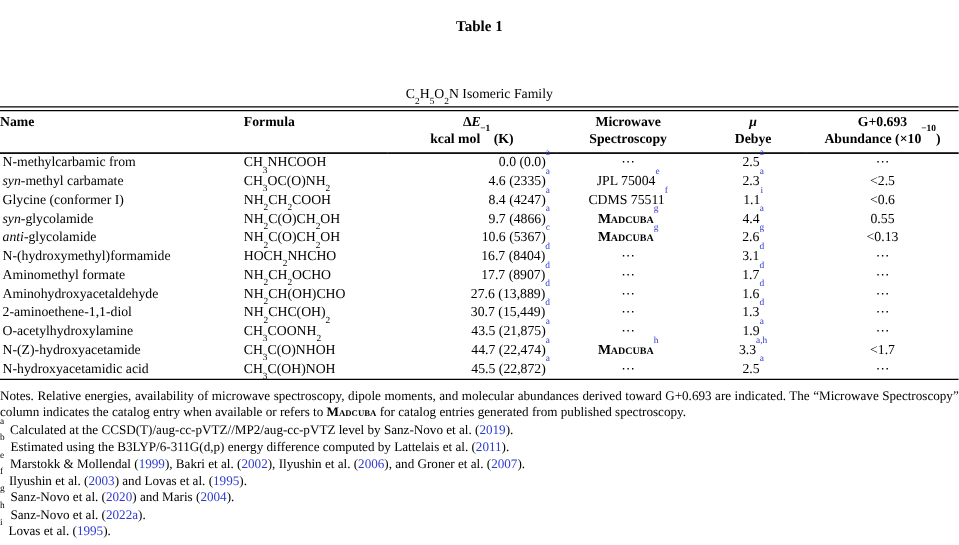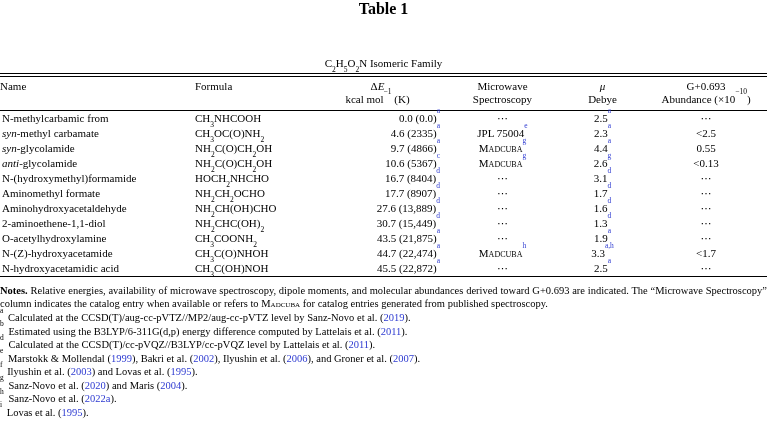--- a/index.html
+++ b/index.html
@@ -3,49 +3,49 @@
 <meta charset="utf-8">
 <style>
   html,body{margin:0;padding:0;}
   body{
     width:767px;height:436px;background:#ffffff;color:#000;
     font-family:"Liberation Serif","DejaVu Serif",serif;
     overflow:hidden;position:relative;
   }
   .page{width:767px;height:436px;}
   .title{
-    text-align:center;font-size:16px;font-weight:bold;
-    margin-top:2px;line-height:14px;
+    text-align:center;font-size:12px;font-weight:bold;
+    margin-top:14px;line-height:14px;
   }
   .subtitle{text-align:center;font-size:11px;line-height:14px;margin-bottom:3px;margin-top:40px;}
   .rule-double{height:2px;border-top:1px solid #000;border-bottom:1px solid #000;margin-top:1px;}
   .rule{border-top:1px solid #000;height:0;}
   table{width:767px;border-collapse:collapse;table-layout:fixed;}
   th{
     font-weight:normal;font-size:11px;vertical-align:top;
     padding:3px 0 4px 0;border-bottom:1px solid #000;
   }
-  th .l1,th .l2{line-height:13px;}
+  th .l1,th .l2{line-height:13px;font-weight:bold;}
   .h-left{text-align:left;}
   .h-center{text-align:center;}
   td{
     font-size:11px;line-height:15px;height:15px;padding:0;
     white-space:nowrap;vertical-align:baseline;
   }
   .c-name{text-align:left;padding-left:2px;}
   .c-formula{text-align:left;}
   .c-de{text-align:right;padding-right:5px;}
   .c-mw,.c-mu,.c-ab{text-align:center;}
   sup{font-size:7.5px;line-height:0;position:relative;top:-4px;}
   sub{font-size:7.5px;line-height:0;position:relative;top:2px;}
   .blue{color:#2e3bd1;}
-  .sc{font-variant:small-caps;}
+  .sc{font-variant:small-caps;font-weight:bold;}
   .notes{margin-top:7px;font-size:10.5px;line-height:13px;}
   .notes-p{margin:0 0 1px 0;text-align:justify;}
-  .notes-label{font-weight:bold;}
+  .notes-label{font-weight:normal;}
   .fn{font-size:10.5px;line-height:13.5px;}
   .fn-marker{font-size:7.5px;line-height:0;position:relative;top:-4px;margin-right:2px;}
 </style>
 </head>
 <body>
 
 <div class="page">
 
   <div class="title">Table 1</div>
   <div class="subtitle">C<sub>2</sub>H<sub>5</sub>O<sub>2</sub>N Isomeric Family</div>
@@ -100,20 +100,28 @@
   </tr>
         <tr>
     <td class="c-name"><i>syn</i>-methyl carbamate</td>
     <td class="c-formula">CH<sub>3</sub>OC(O)NH<sub>2</sub></td>
     <td class="c-de">4.6 (2335)<sup><span class="blue">a</span></sup></td>
     <td class="c-mw">JPL 75004<sup><span class="blue">e</span></sup></td>
     <td class="c-mu">2.3<sup><span class="blue">a</span></sup></td>
     <td class="c-ab">&lt;2.5</td>
   </tr>
         <tr>
+    <td class="c-name">Glycine (conformer I)</td>
+    <td class="c-formula">NH<sub>2</sub>CH<sub>2</sub>COOH</td>
+    <td class="c-de">8.4 (4247)<sup><span class="blue">a</span></sup></td>
+    <td class="c-mw">CDMS 75511<sup><span class="blue">f</span></sup></td>
+    <td class="c-mu">1.1<sup><span class="blue">i</span></sup></td>
+    <td class="c-ab">&lt;0.6</td>
+  </tr>
+        <tr>
     <td class="c-name"><i>syn</i>-glycolamide</td>
     <td class="c-formula">NH<sub>2</sub>C(O)CH<sub>2</sub>OH</td>
     <td class="c-de">9.7 (4866)<sup><span class="blue">a</span></sup></td>
     <td class="c-mw"><span class="sc">Madcuba</span><sup><span class="blue">g</span></sup></td>
     <td class="c-mu">4.4<sup><span class="blue">a</span></sup></td>
     <td class="c-ab">0.55</td>
   </tr>
         <tr>
     <td class="c-name"><i>anti</i>-glycolamide</td>
     <td class="c-formula">NH<sub>2</sub>C(O)CH<sub>2</sub>OH</td>
@@ -182,21 +190,20 @@
   </table>
 
   <div class="rule"></div>
 
   <div class="notes">
     <p class="notes-p"><span class="notes-label">Notes.</span>
       <span>Relative energies, availability of microwave spectroscopy, dipole moments, and molecular abundances derived toward G+0.693 are indicated. The “Microwave Spectroscopy” column indicates the catalog entry when available or refers to <span class="sc">Madcuba</span> for catalog entries generated from published spectroscopy.</span></p>
     <div>
         <div class="fn"><sup class="fn-marker">a</sup><span class="fn-text"> Calculated at the CCSD(T)/aug-cc-pVTZ//MP2/aug-cc-pVTZ level by Sanz-Novo et al. (<span class="blue">2019</span>).</span></div>
         <div class="fn"><sup class="fn-marker">b</sup><span class="fn-text"> Estimated using the B3LYP/6-311G(d,p) energy difference computed by Lattelais et al. (<span class="blue">2011</span>).</span></div>
-        <div class="fn"><sup class="fn-marker">d</sup><span class="fn-text"> Calculated at the CCSD(T)/cc-pVQZ//B3LYP/cc-pVQZ level by Lattelais et al. (<span class="blue">2011</span>).</span></div>
         <div class="fn"><sup class="fn-marker">e</sup><span class="fn-text"> Marstokk &amp; Mollendal (<span class="blue">1999</span>), Bakri et al. (<span class="blue">2002</span>), Ilyushin et al. (<span class="blue">2006</span>), and Groner et al. (<span class="blue">2007</span>).</span></div>
         <div class="fn"><sup class="fn-marker">f</sup><span class="fn-text"> Ilyushin et al. (<span class="blue">2003</span>) and Lovas et al. (<span class="blue">1995</span>).</span></div>
         <div class="fn"><sup class="fn-marker">g</sup><span class="fn-text"> Sanz-Novo et al. (<span class="blue">2020</span>) and Maris (<span class="blue">2004</span>).</span></div>
         <div class="fn"><sup class="fn-marker">h</sup><span class="fn-text"> Sanz-Novo et al. (<span class="blue">2022a</span>).</span></div>
         <div class="fn"><sup class="fn-marker">i</sup><span class="fn-text"> Lovas et al. (<span class="blue">1995</span>).</span></div>
       </div>
   </div>
 
 </div>
 

